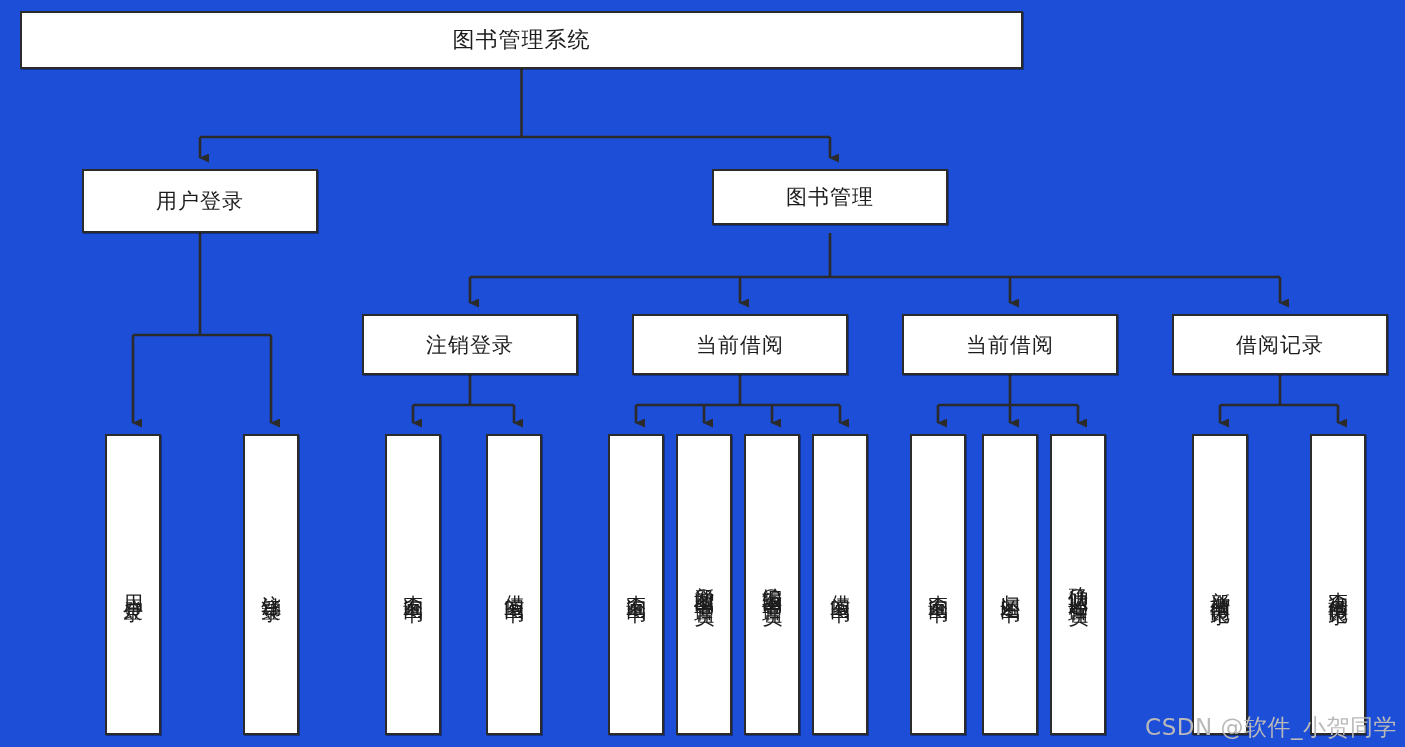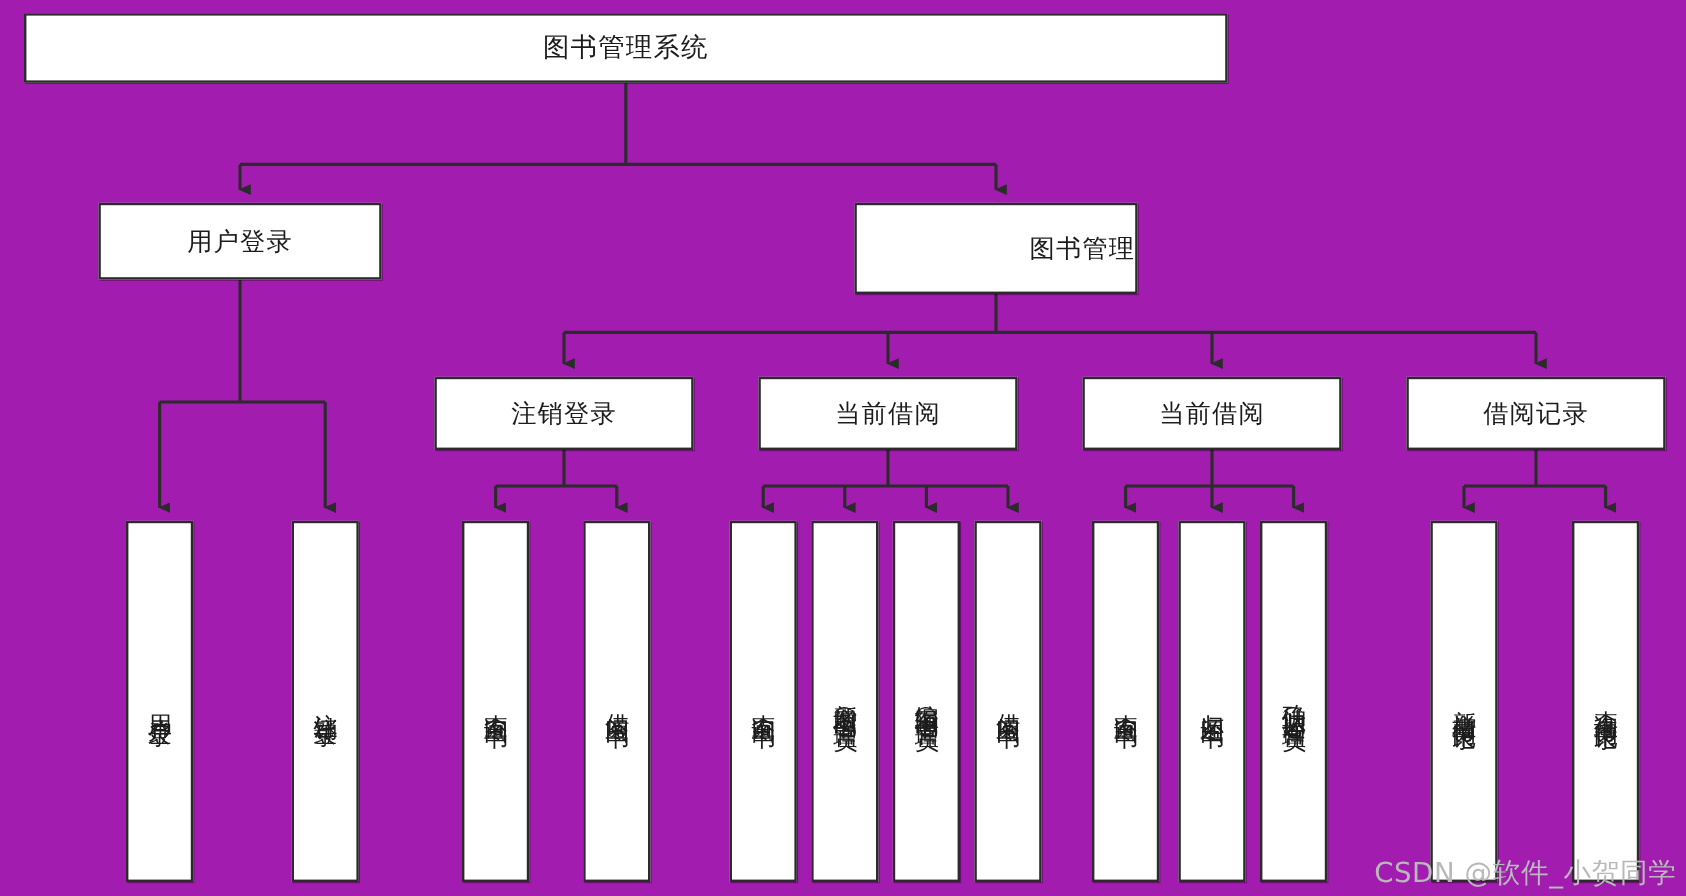--- a/index.html
+++ b/index.html
@@ -7,21 +7,21 @@
     padding: 0;
     background: #ffffff;
   }
   body {
     font-family: "DejaVu Sans", "Liberation Sans", sans-serif;
   }
   #canvas {
     position: relative;
     width: 1405px;
     height: 747px;
-    background: #a21caf;
+    background: #1d4ed8;
     overflow: hidden;
   }
   svg.wires {
     position: absolute;
     left: 0;
     top: 0;
     width: 1405px;
     height: 747px;
   }
   .node {
@@ -113,21 +113,21 @@
       </g>
   </svg>
 
   <div class="node root horiz" style="left: 20px; top: 11px; width: 1003px; height: 58px;">
     <span>图书管理系统</span>
   </div>
 
   <div class="node horiz" style="left: 82px; top: 169px; width: 236px; height: 64px;">
     <span>用户登录</span>
   </div>
-  <div class="node horiz" style="left: 712px; top: 169px; width: 236px; height: 76px; justify-content: flex-end;">
+  <div class="node horiz" style="left: 712px; top: 169px; width: 236px; height: 56px;">
     <span>图书管理</span>
   </div>
 
   <div class="node horiz" style="left: 362px; top: 314px; width: 216px; height: 61px;">
     <span>注销登录</span>
   </div>
   <div class="node horiz" style="left: 632px; top: 314px; width: 216px; height: 61px;">
     <span>当前借阅</span>
   </div>
   <div class="node horiz" style="left: 902px; top: 314px; width: 216px; height: 61px;">

